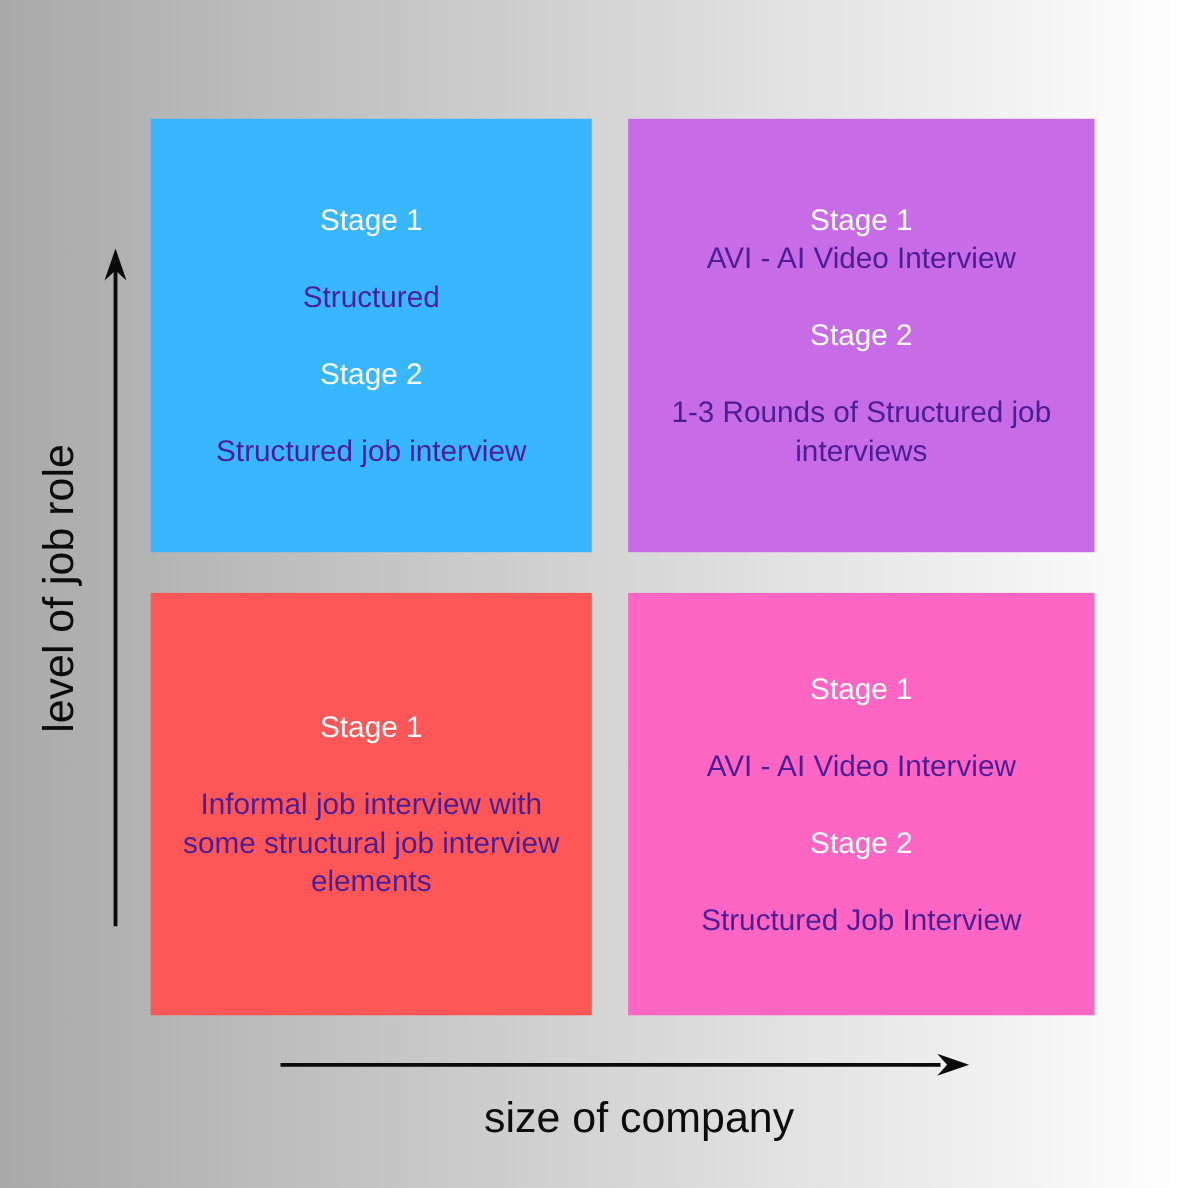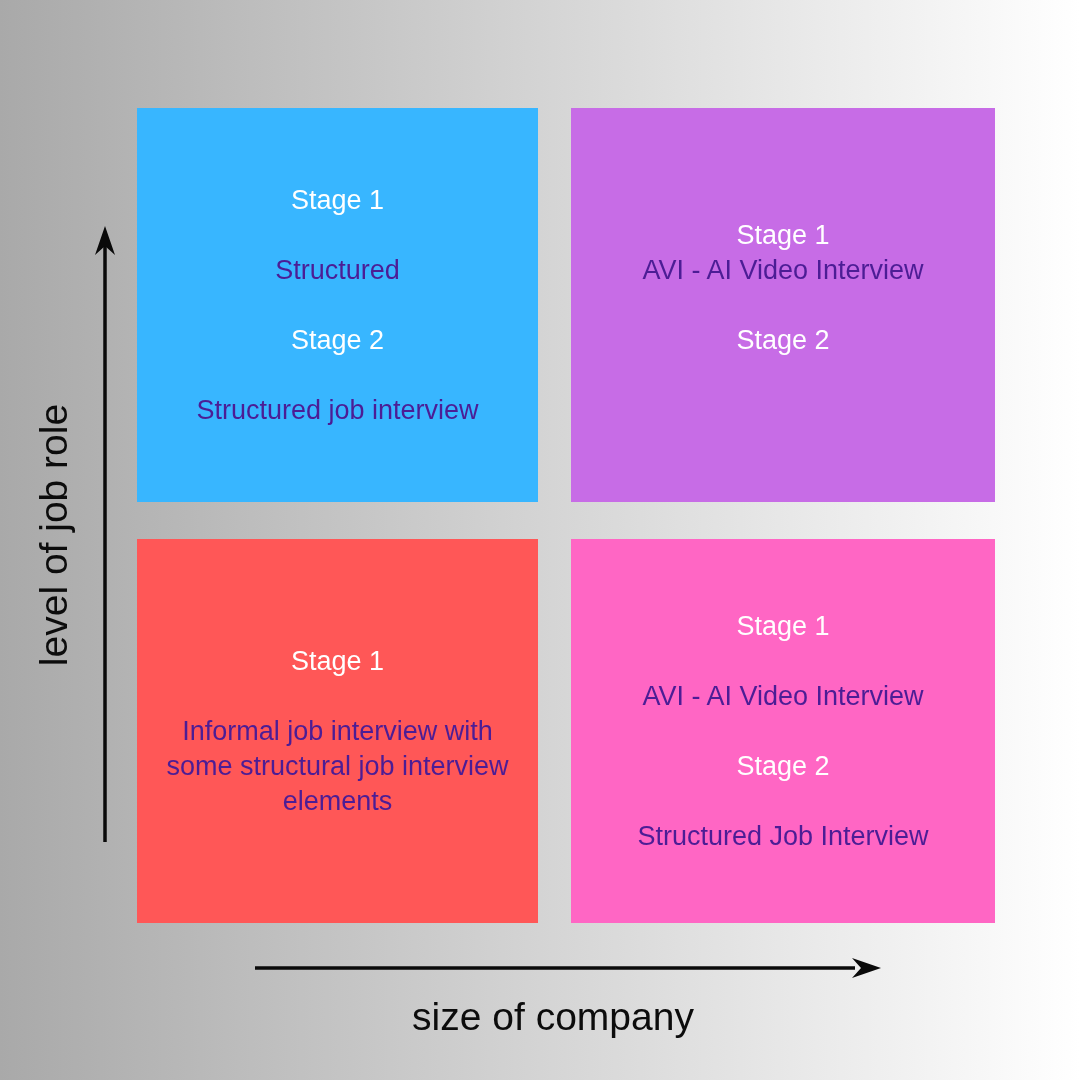--- a/index.html
+++ b/index.html
@@ -67,21 +67,21 @@
     height: 1080px;
     pointer-events: none;
   }
   .axis-label {
     position: absolute;
     color: #0c0c0c;
     font-size: 39px;
     white-space: nowrap;
   }
   .x-axis-label {
-    left: 553px;
+    left: 581px;
     top: 995px;
     transform: translateX(-50%);
   }
   .y-axis-label {
     left: 54px;
     top: 535px;
     transform: translate(-50%, -50%) rotate(-90deg);
   }
 </style>
 </head>
@@ -106,20 +106,21 @@
 
   <div class="quadrant q-top-right">
     <div class="q-block">
       <p class="stage-label">Stage 1</p>
       <p class="stage-desc">AVI - AI Video Interview</p>
     </div>
     <div class="q-block">
       <p class="stage-label">Stage 2</p>
     </div>
     <div class="q-block">
+      <p class="stage-desc desc-wrap-purple">1-3 Rounds of Structured job interviews</p>
     </div>
   </div>
 
   <div class="quadrant q-bottom-left">
     <div class="q-block">
       <p class="stage-label">Stage 1</p>
     </div>
     <div class="q-block">
       <p class="stage-desc desc-wrap-red">Informal job interview with some structural job interview elements</p>
     </div>

